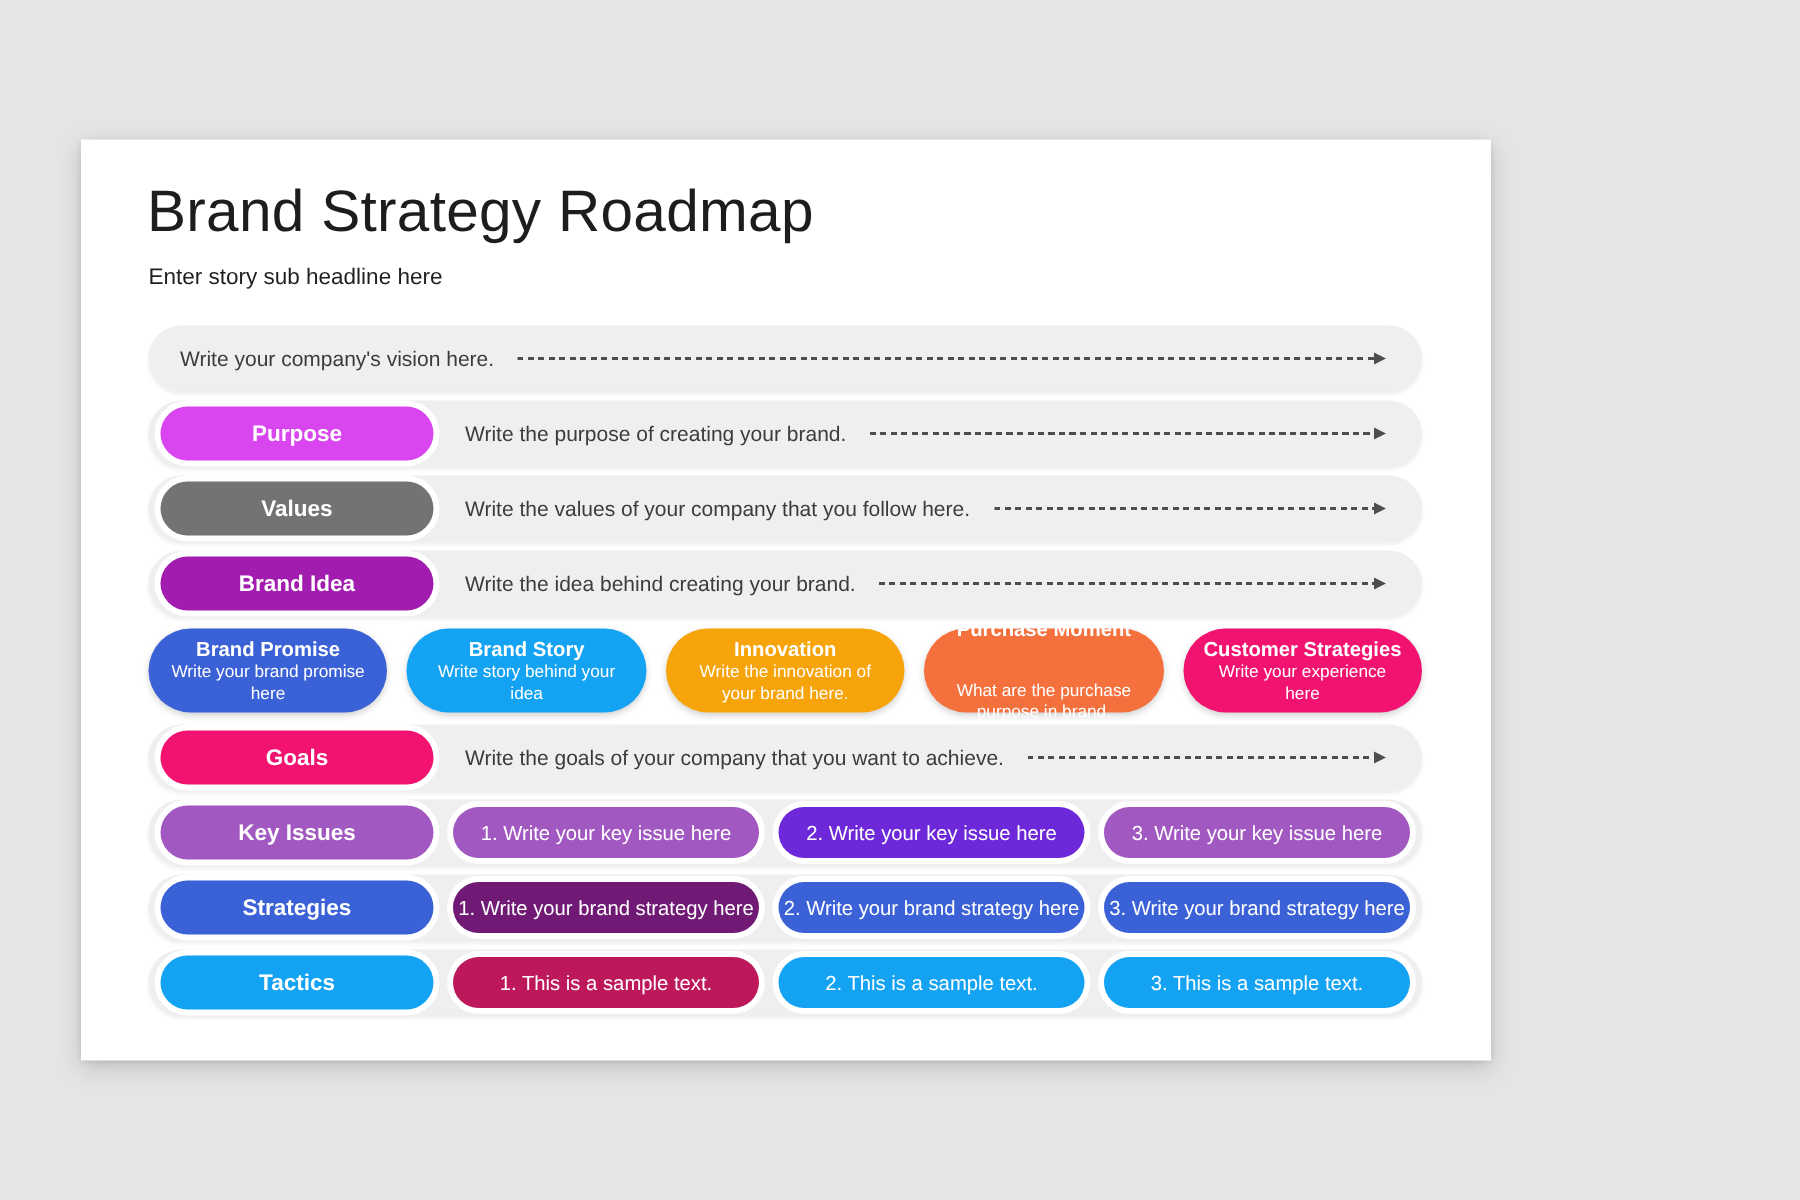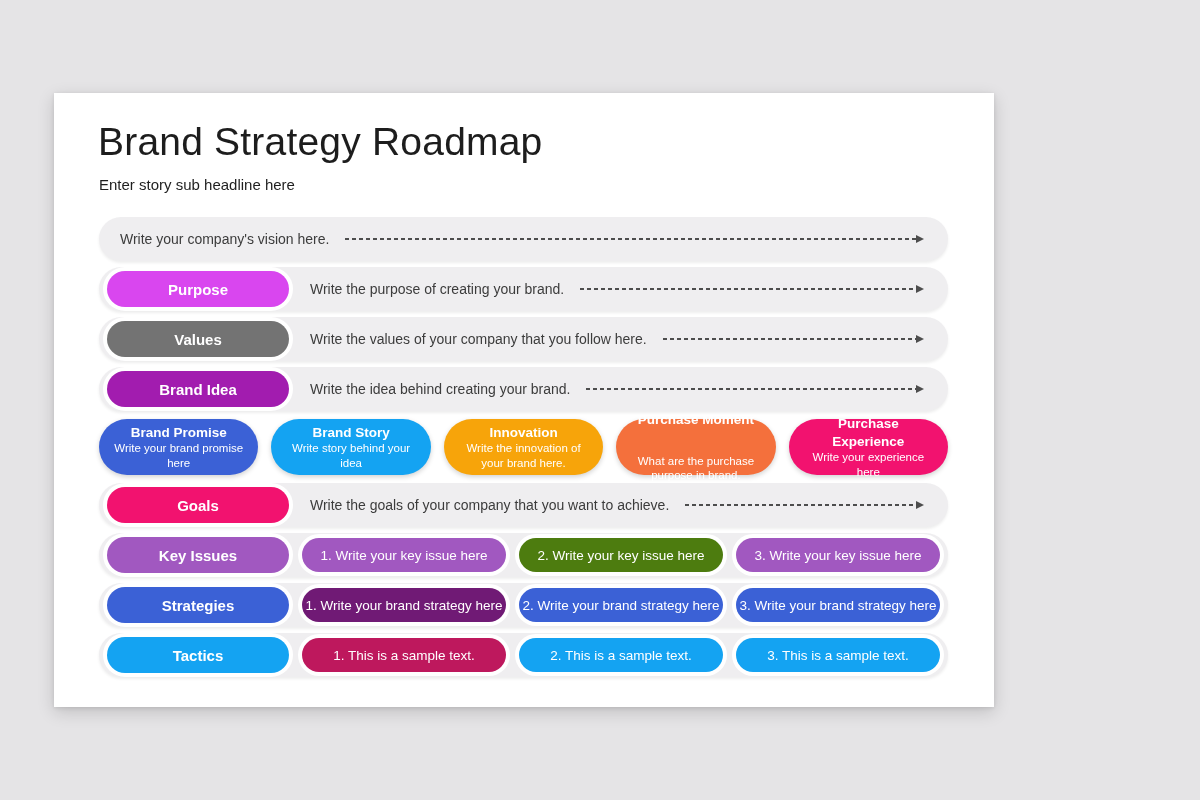--- a/index.html
+++ b/index.html
@@ -106,35 +106,35 @@
         </div>
         <div class="card-pill" style="background: rgb(247, 164, 10);">
           <div class="card-title">Innovation</div>
           <div class="card-sub">Write the innovation of your brand here.</div>
         </div>
         <div class="card-pill" style="background: rgb(244, 112, 60); gap: 25px;">
           <div class="card-title">Purchase Moment</div>
           <div class="card-sub">What are the purchase purpose in brand.</div>
         </div>
         <div class="card-pill" style="background: rgb(242, 18, 111);">
-          <div class="card-title">Purchase Experience</div>
+          <div class="card-title">Customer Strategies</div>
           <div class="card-sub">Write your experience here</div>
         </div>
       </div>
       <div class="row band">
         <div class="label-pill" style="background: rgb(242, 18, 111);">Goals</div>
         <div class="desc">Write the goals of your company that you want to achieve.</div>
         <div class="dash-arrow">
           <div class="arrow-head"></div>
         </div>
       </div>
       <div class="row band">
         <div class="label-pill" style="background: rgb(161, 88, 192);">Key Issues</div>
         <div class="item-pill" style="background: rgb(161, 88, 192);">1. Write your key issue here</div>
-        <div class="item-pill" style="background: #4d7c0f;">2. Write your key issue here</div>
+        <div class="item-pill" style="background: #6d28d9;">2. Write your key issue here</div>
         <div class="item-pill" style="background: rgb(161, 88, 192);">3. Write your key issue here</div>
       </div>
       <div class="row band">
         <div class="label-pill" style="background: rgb(59, 97, 214);">Strategies</div>
         <div class="item-pill" style="background: #701a75;">1. Write your brand strategy here</div>
         <div class="item-pill" style="background: rgb(59, 97, 214);">2. Write your brand strategy here</div>
         <div class="item-pill" style="background: rgb(59, 97, 214);">3. Write your brand strategy here</div>
       </div>
       <div class="row band">
         <div class="label-pill" style="background: rgb(20, 163, 242);">Tactics</div>

